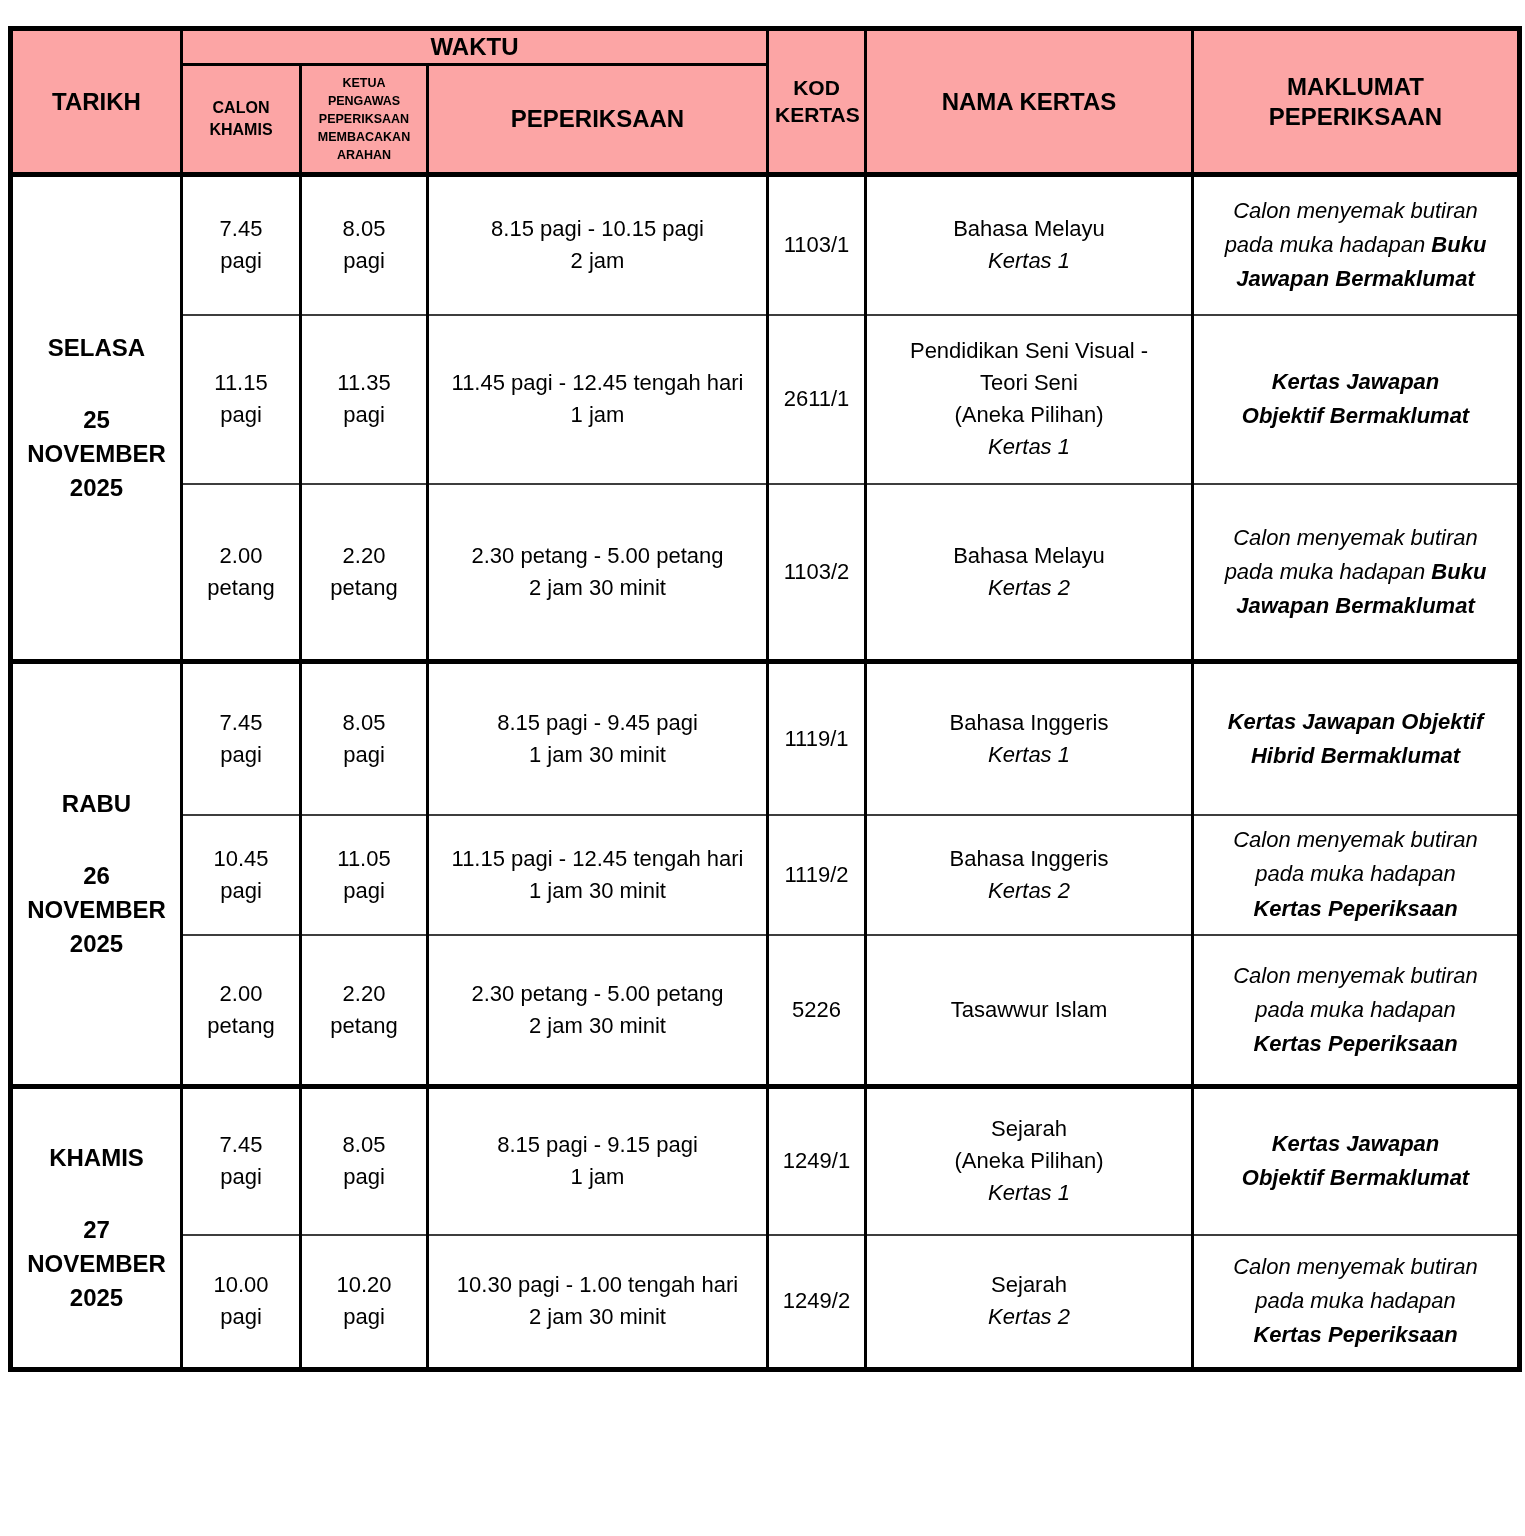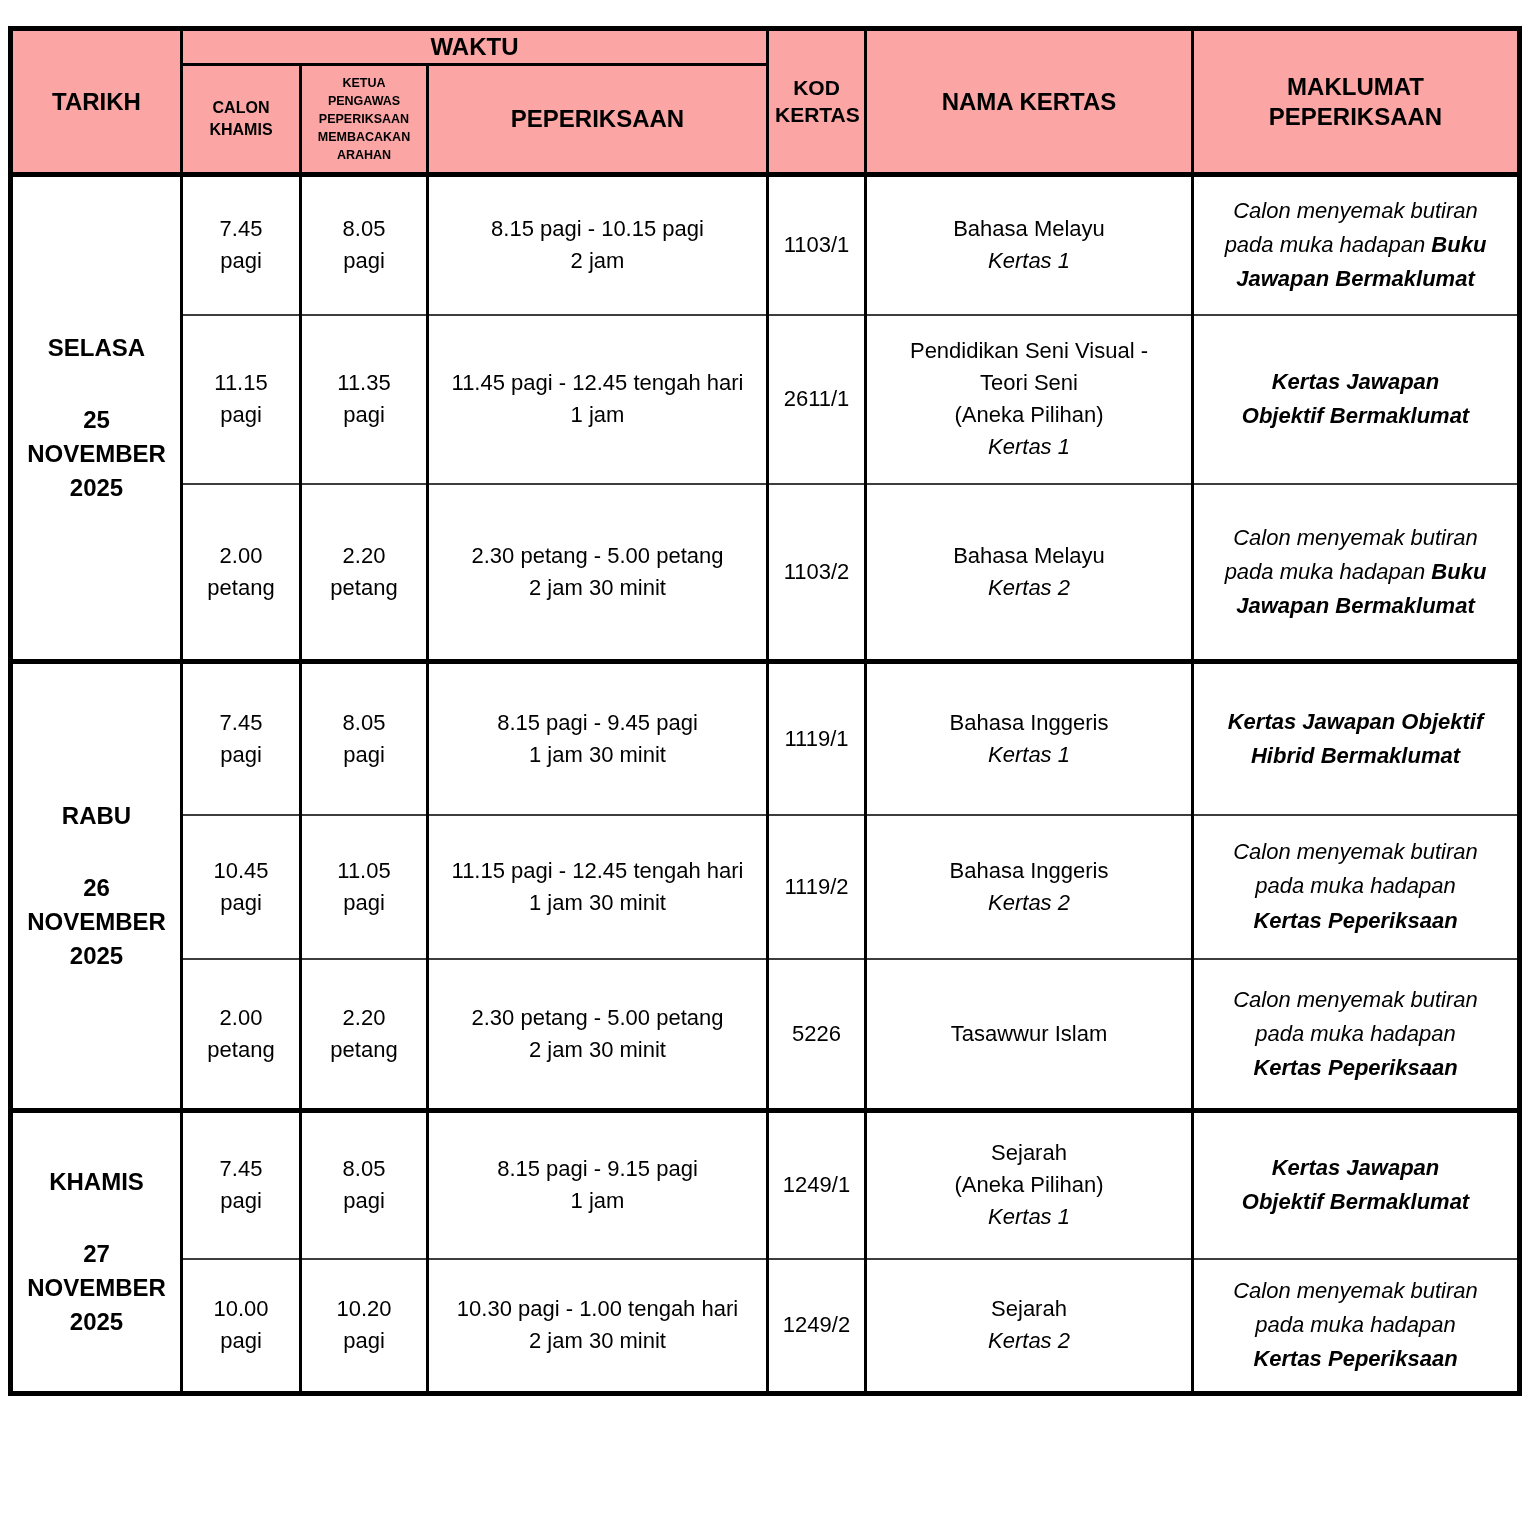--- a/index.html
+++ b/index.html
@@ -201,21 +201,21 @@
           <td class="cell-kod">1119/1</td>
           <td class="cell-nama">
             <div>Bahasa Inggeris</div>
             <div class="it">Kertas 1</div>
           </td>
           <td class="cell-maklumat">
             <div><span class="bd">Kertas Jawapan Objektif</span></div>
             <div><span class="bd">Hibrid Bermaklumat</span></div>
           </td>
         </tr>
-        <tr class="row-inner" style="height: 144px;">
+        <tr class="row-inner" style="height: 120px;">
           <td class="cell-time">
             <div>10.45</div>
             <div>pagi</div>
           </td>
           <td class="cell-time">
             <div>11.05</div>
             <div>pagi</div>
           </td>
           <td class="cell-time">
             <div>11.15 pagi - 12.45 tengah hari</div>

